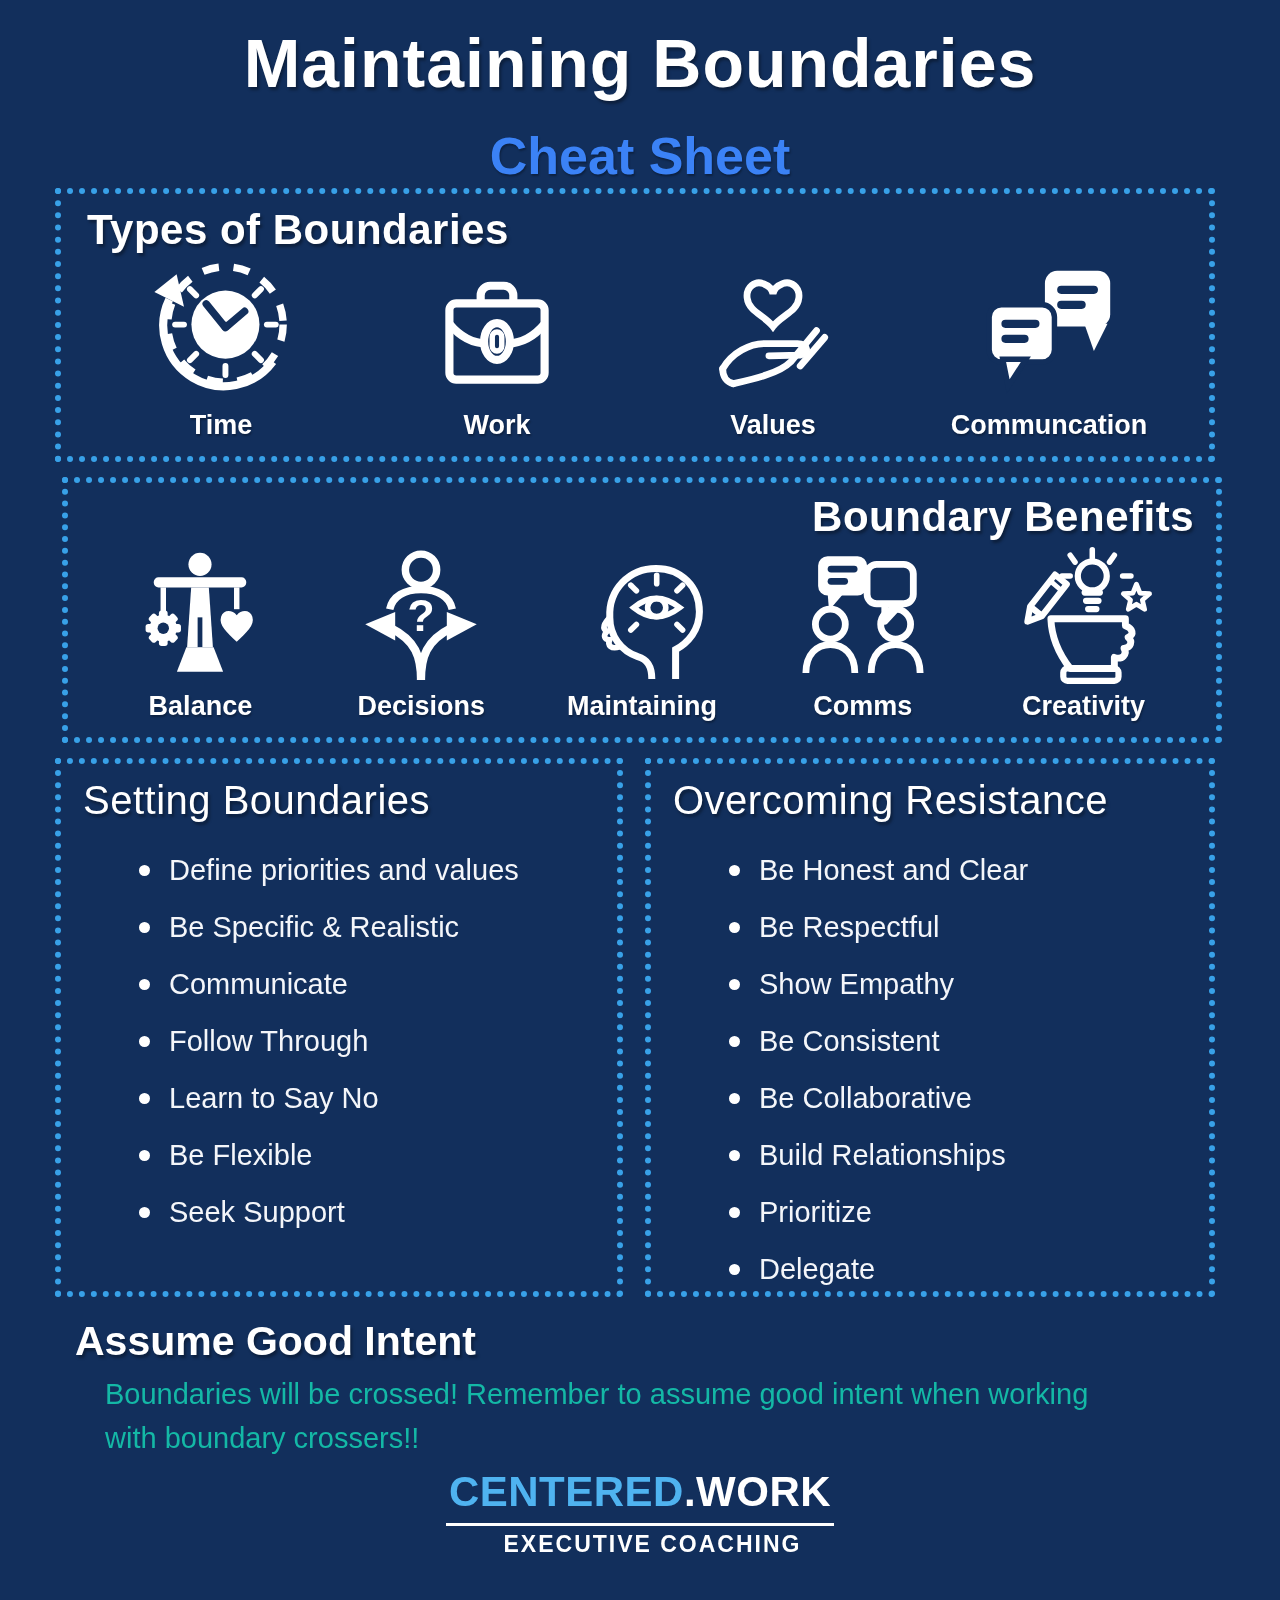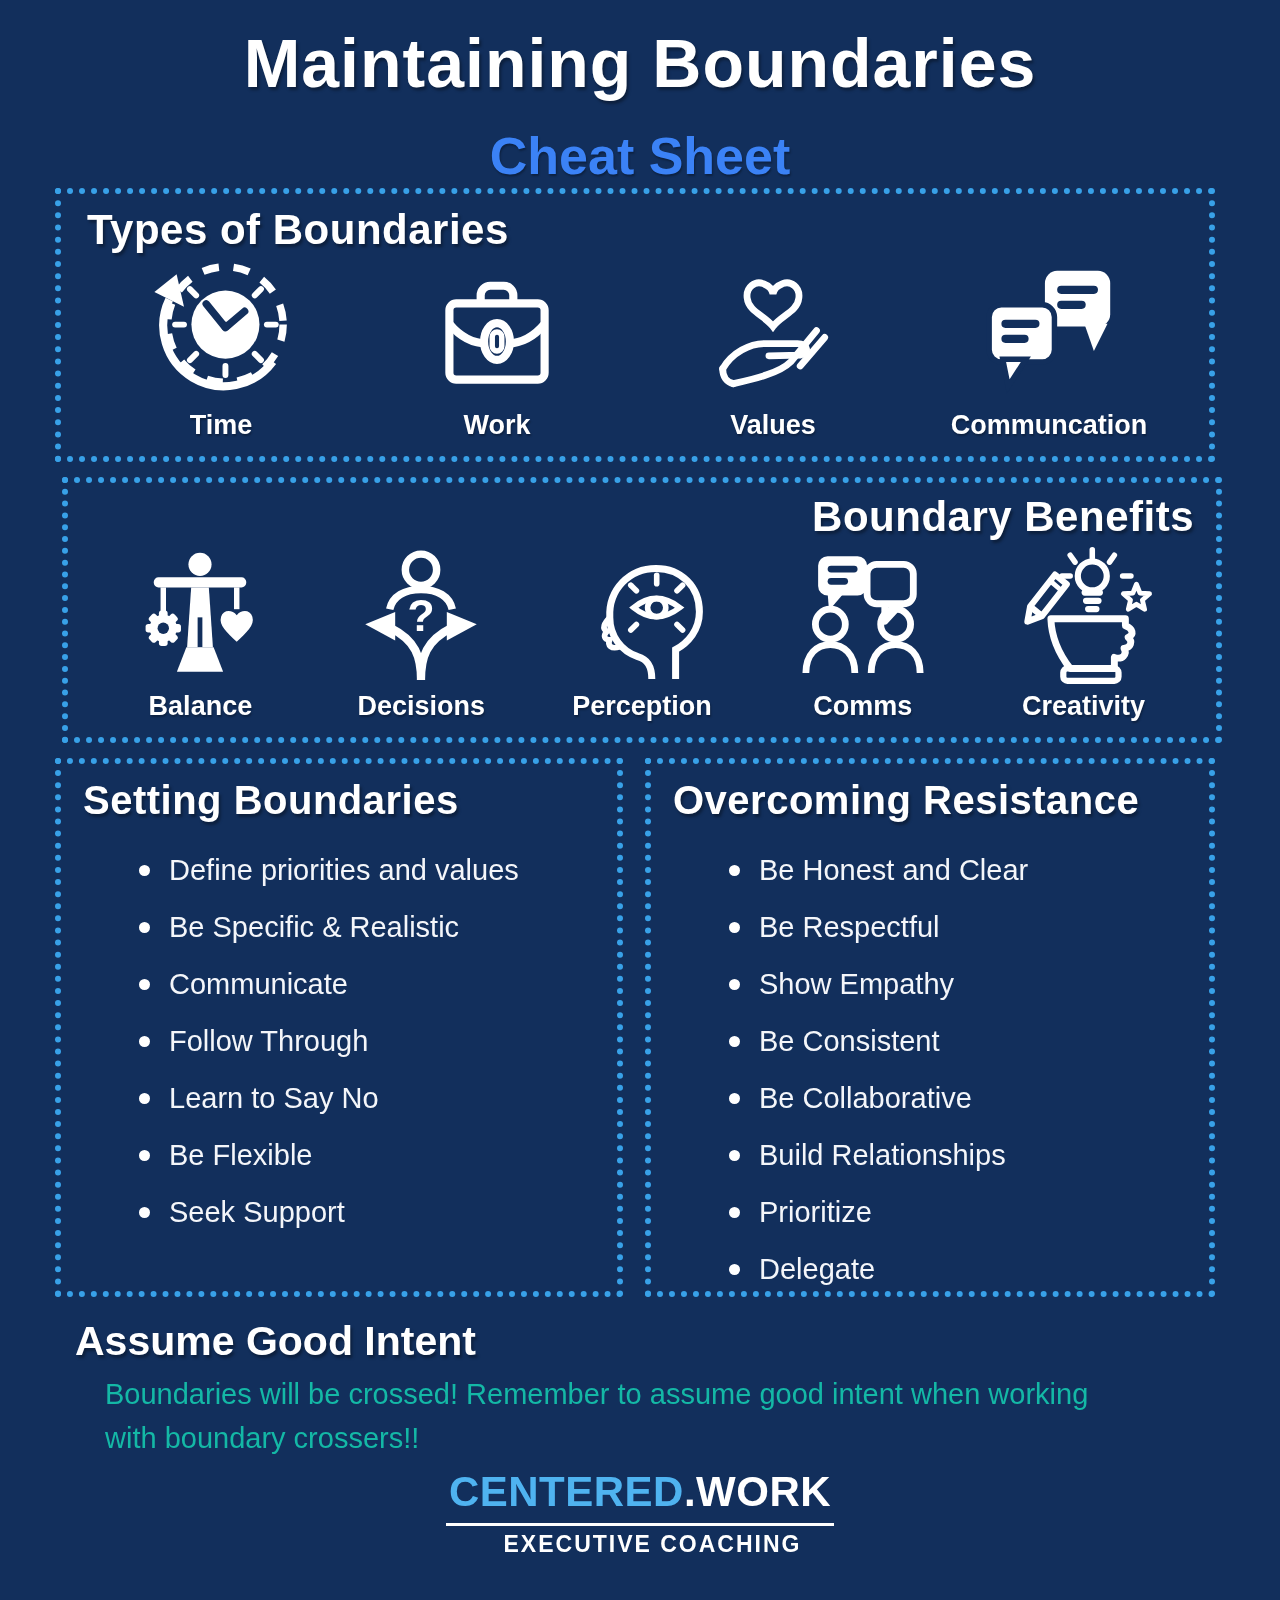--- a/index.html
+++ b/index.html
@@ -30,21 +30,21 @@
   }
   .icon-row{ display:flex; width:100%; }
   .icon-cell{ flex:1 1 0; display:flex; flex-direction:column; align-items:center; }
   .icon-wrap{ height:152px; display:flex; align-items:center; justify-content:center; }
   .box-benefits .icon-wrap{ height:146px; }
   .icon-label{
     font-size:27px; font-weight:bold; margin-top:2px;
     text-shadow:1px 2px 2px rgba(0,0,0,0.3);
   }
   .list-heading{
-    font-size:40px; font-weight:bold; letter-spacing:0.5px;
+    font-size:40px; font-weight:normal; letter-spacing:0.5px;
     text-shadow:2px 3px 3px rgba(0,0,0,0.35); margin:2px 0 0 2px;
   }
   ul.bullets{ list-style:none; margin:32px 0 0 56px; }
   ul.bullets li{
     position:relative; padding-left:32px; margin-bottom:27px;
     font-size:29px; line-height:30px; color:#F4F6FA;
   }
   ul.bullets li::before{
     content:""; position:absolute; left:2px; top:10px;
     width:11px; height:11px; border-radius:50%; background:#FFFFFF;
@@ -200,21 +200,21 @@
             <circle cx="60.5" cy="44" r="6.5" fill="none" stroke="#fff" stroke-width="4"></circle>
             <g stroke="#fff" stroke-width="4" stroke-linecap="round">
               <path d="M60.5 21 V27"></path>
                 <path d="M42 28 L46 32"></path>
                 <path d="M79 28 L75 32"></path>
               <path d="M42 60 L46 56"></path>
                 <path d="M79 60 L75 56"></path>
             </g>
           </svg>
         </div>
-        <div class="icon-label">Perception</div>
+        <div class="icon-label">Maintaining</div>
       </div>
 
       <div class="icon-cell">
         <div class="icon-wrap">
           <svg class="ic" viewBox="0 0 100 100" width="140" height="136">
             <rect x="17" y="6" width="36" height="29" rx="7" fill="#fff"></rect>
             <polygon points="24,33 36,33 25,46" fill="#fff"></polygon>
             <rect x="24" y="13" width="22" height="5" rx="2.5" fill="#122F5C"></rect>
             <rect x="24" y="22" width="15" height="5" rx="2.5" fill="#122F5C"></rect>
             <rect x="53" y="12" width="34" height="29" rx="7" fill="none" stroke="#fff" stroke-width="5"></rect>

